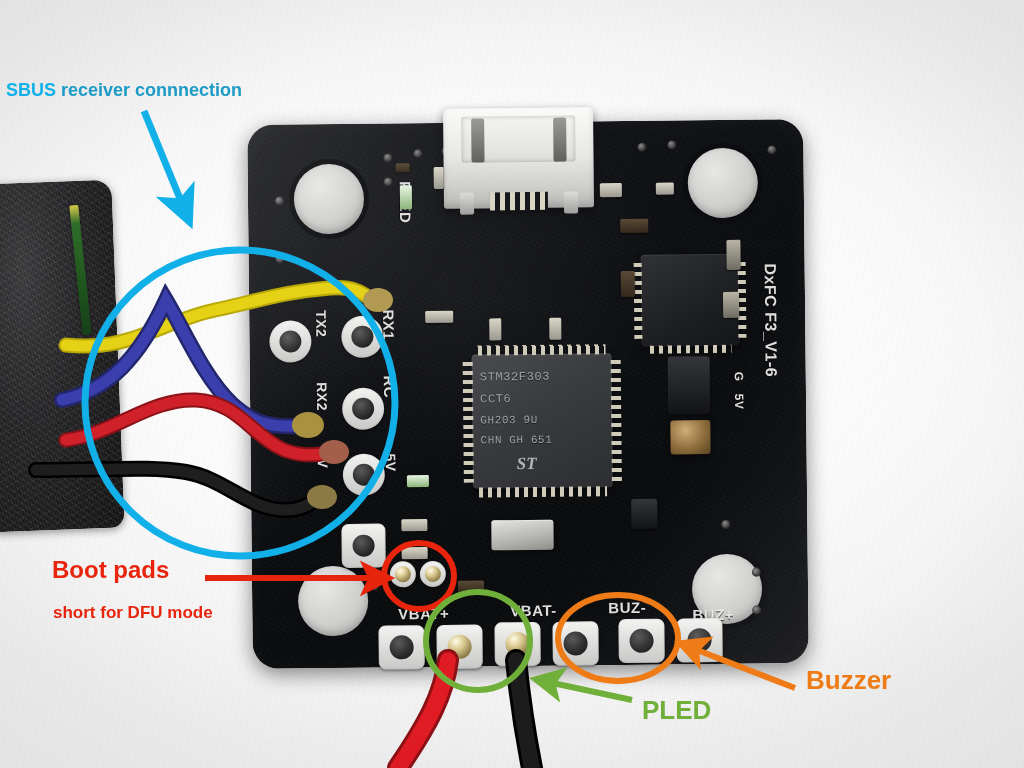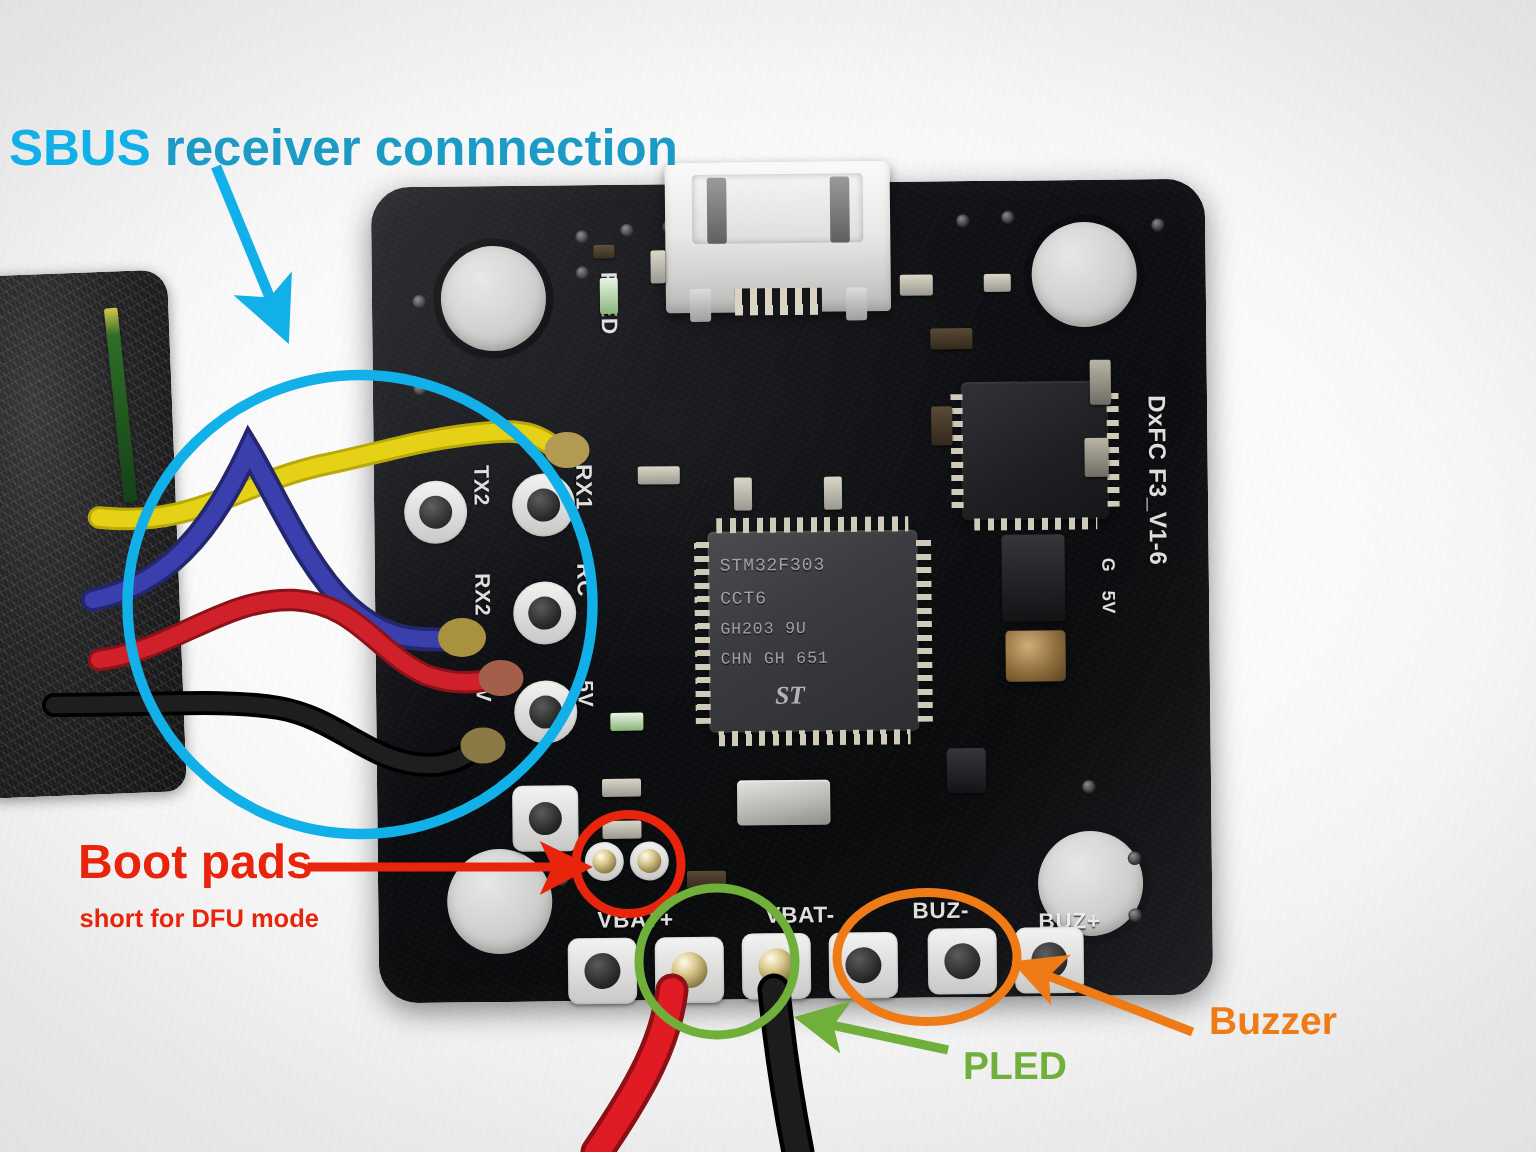--- a/index.html
+++ b/index.html
@@ -129,24 +129,24 @@
   .silk{position:absolute;color:#f0f0ee;font-weight:bold;letter-spacing:.5px;
      font-family:"Liberation Sans",sans-serif;
      text-shadow:0 1px 1px rgba(0,0,0,.85);opacity:.92;white-space:nowrap;}
 
   
   .wire{position:absolute;left:0;top:0;width:1024px;height:768px;overflow:visible;}
 
   
   .ann{position:absolute;white-space:nowrap;font-weight:bold;
        font-family:"Liberation Sans",sans-serif;}
-  #sbus-label{left:6px;top:80px;font-size:34px;}
+  #sbus-label{left:6px;top:80px;font-size:18px;}
   #sbus-label .kw{color:#12B0E8;}
   #sbus-label .rest{color:#1C9BC6;}
-  #boot-label{left:52px;top:556px;font-size:32px;color:#E8240C;}
+  #boot-label{left:52px;top:556px;font-size:24px;color:#E8240C;}
   #boot-sub{left:53px;top:603px;font-size:17px;color:#E8240C;font-weight:bold;text-align:right;}
   #vbat-label{left:642px;top:695px;font-size:26px;color:#6FAF3A;}
   #buzzer-label{left:806px;top:665px;font-size:26px;color:#EE7B16;}
 
   .ov{position:absolute;left:0;top:0;width:1024px;height:768px;overflow:visible;pointer-events:none;}
 </style>
 </head>
 <body>
 
 <div id="stage">

